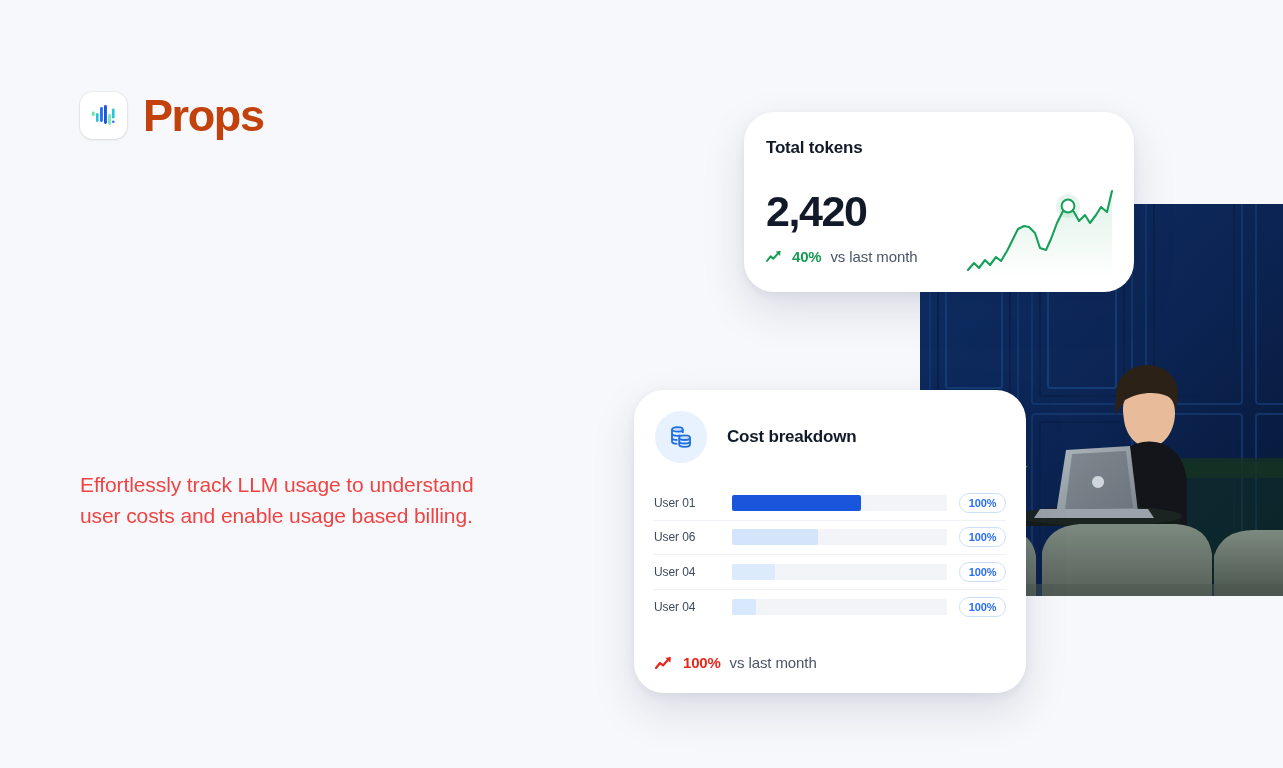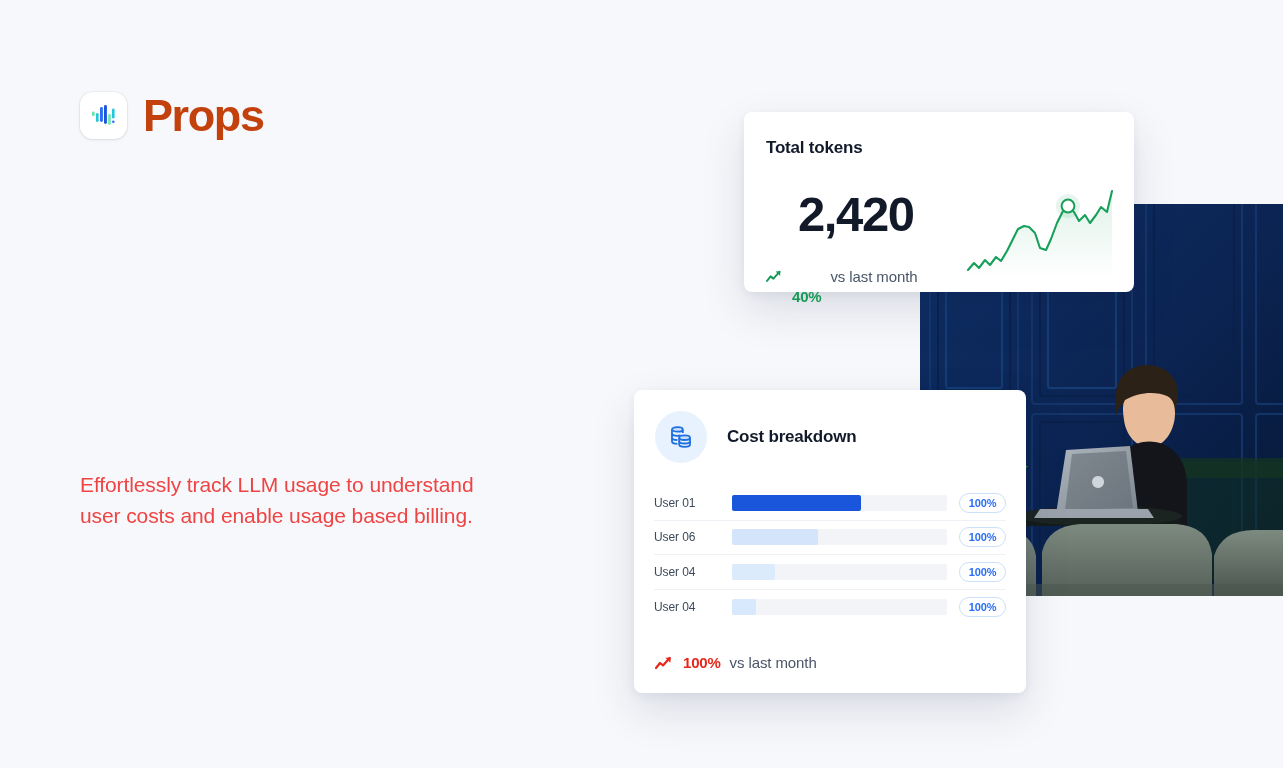--- a/index.html
+++ b/index.html
@@ -35,33 +35,33 @@
 
   
   #photo {
     position: absolute; left: 920px; top: 204px; width: 363px; height: 392px;
     overflow: hidden; background: #0b2454;
   }
   .ph { position: absolute; }
 
   
   .card {
-    position: absolute; background: #ffffff; border-radius: 8px;
+    position: absolute; background: #ffffff; border-radius: 30px;
     box-shadow: 0 18px 44px rgba(23,40,77,.13), 0 3px 10px rgba(23,40,77,.06);
   }
   #card-tokens { left: 744px; top: 112px; width: 390px; height: 180px; }
   #card-cost   { left: 634px; top: 390px; width: 392px; height: 303px; }
 
   .card-label { font-size: 17px; font-weight: 700; color: #121a2a; letter-spacing: -0.2px; }
-  .big-number { font-size: 49px; font-weight: 700; color: #121a2a; letter-spacing: -1.4px; line-height: 1; margin-left: 32px; }
+  .big-number { font-size: 43px; font-weight: 700; color: #121a2a; letter-spacing: -1.4px; line-height: 1; }
 
   .trend { display: flex; align-items: center; gap: 9px; }
   .trend-pct { font-size: 15px; font-weight: 700; letter-spacing: -0.2px; }
   .trend-note { font-size: 15px; color: #4a5568; letter-spacing: -0.1px; }
-  .trend.up   .trend-pct { color: #169b54; margin-top: 40px; }
+  .trend.up   .trend-pct { color: #169b54; }
   .trend.down .trend-pct { color: #e8271b; }
 
   #sparkline { position: absolute; right: 20px; bottom: 14px; width: 148px; height: 92px; }
 
   
   #cost-head { display: flex; align-items: center; gap: 20px; }
   #coins-badge {
     width: 52px; height: 52px; border-radius: 50%; background: #e8f2fe;
     display: flex; align-items: center; justify-content: center; flex: 0 0 52px;
   }

